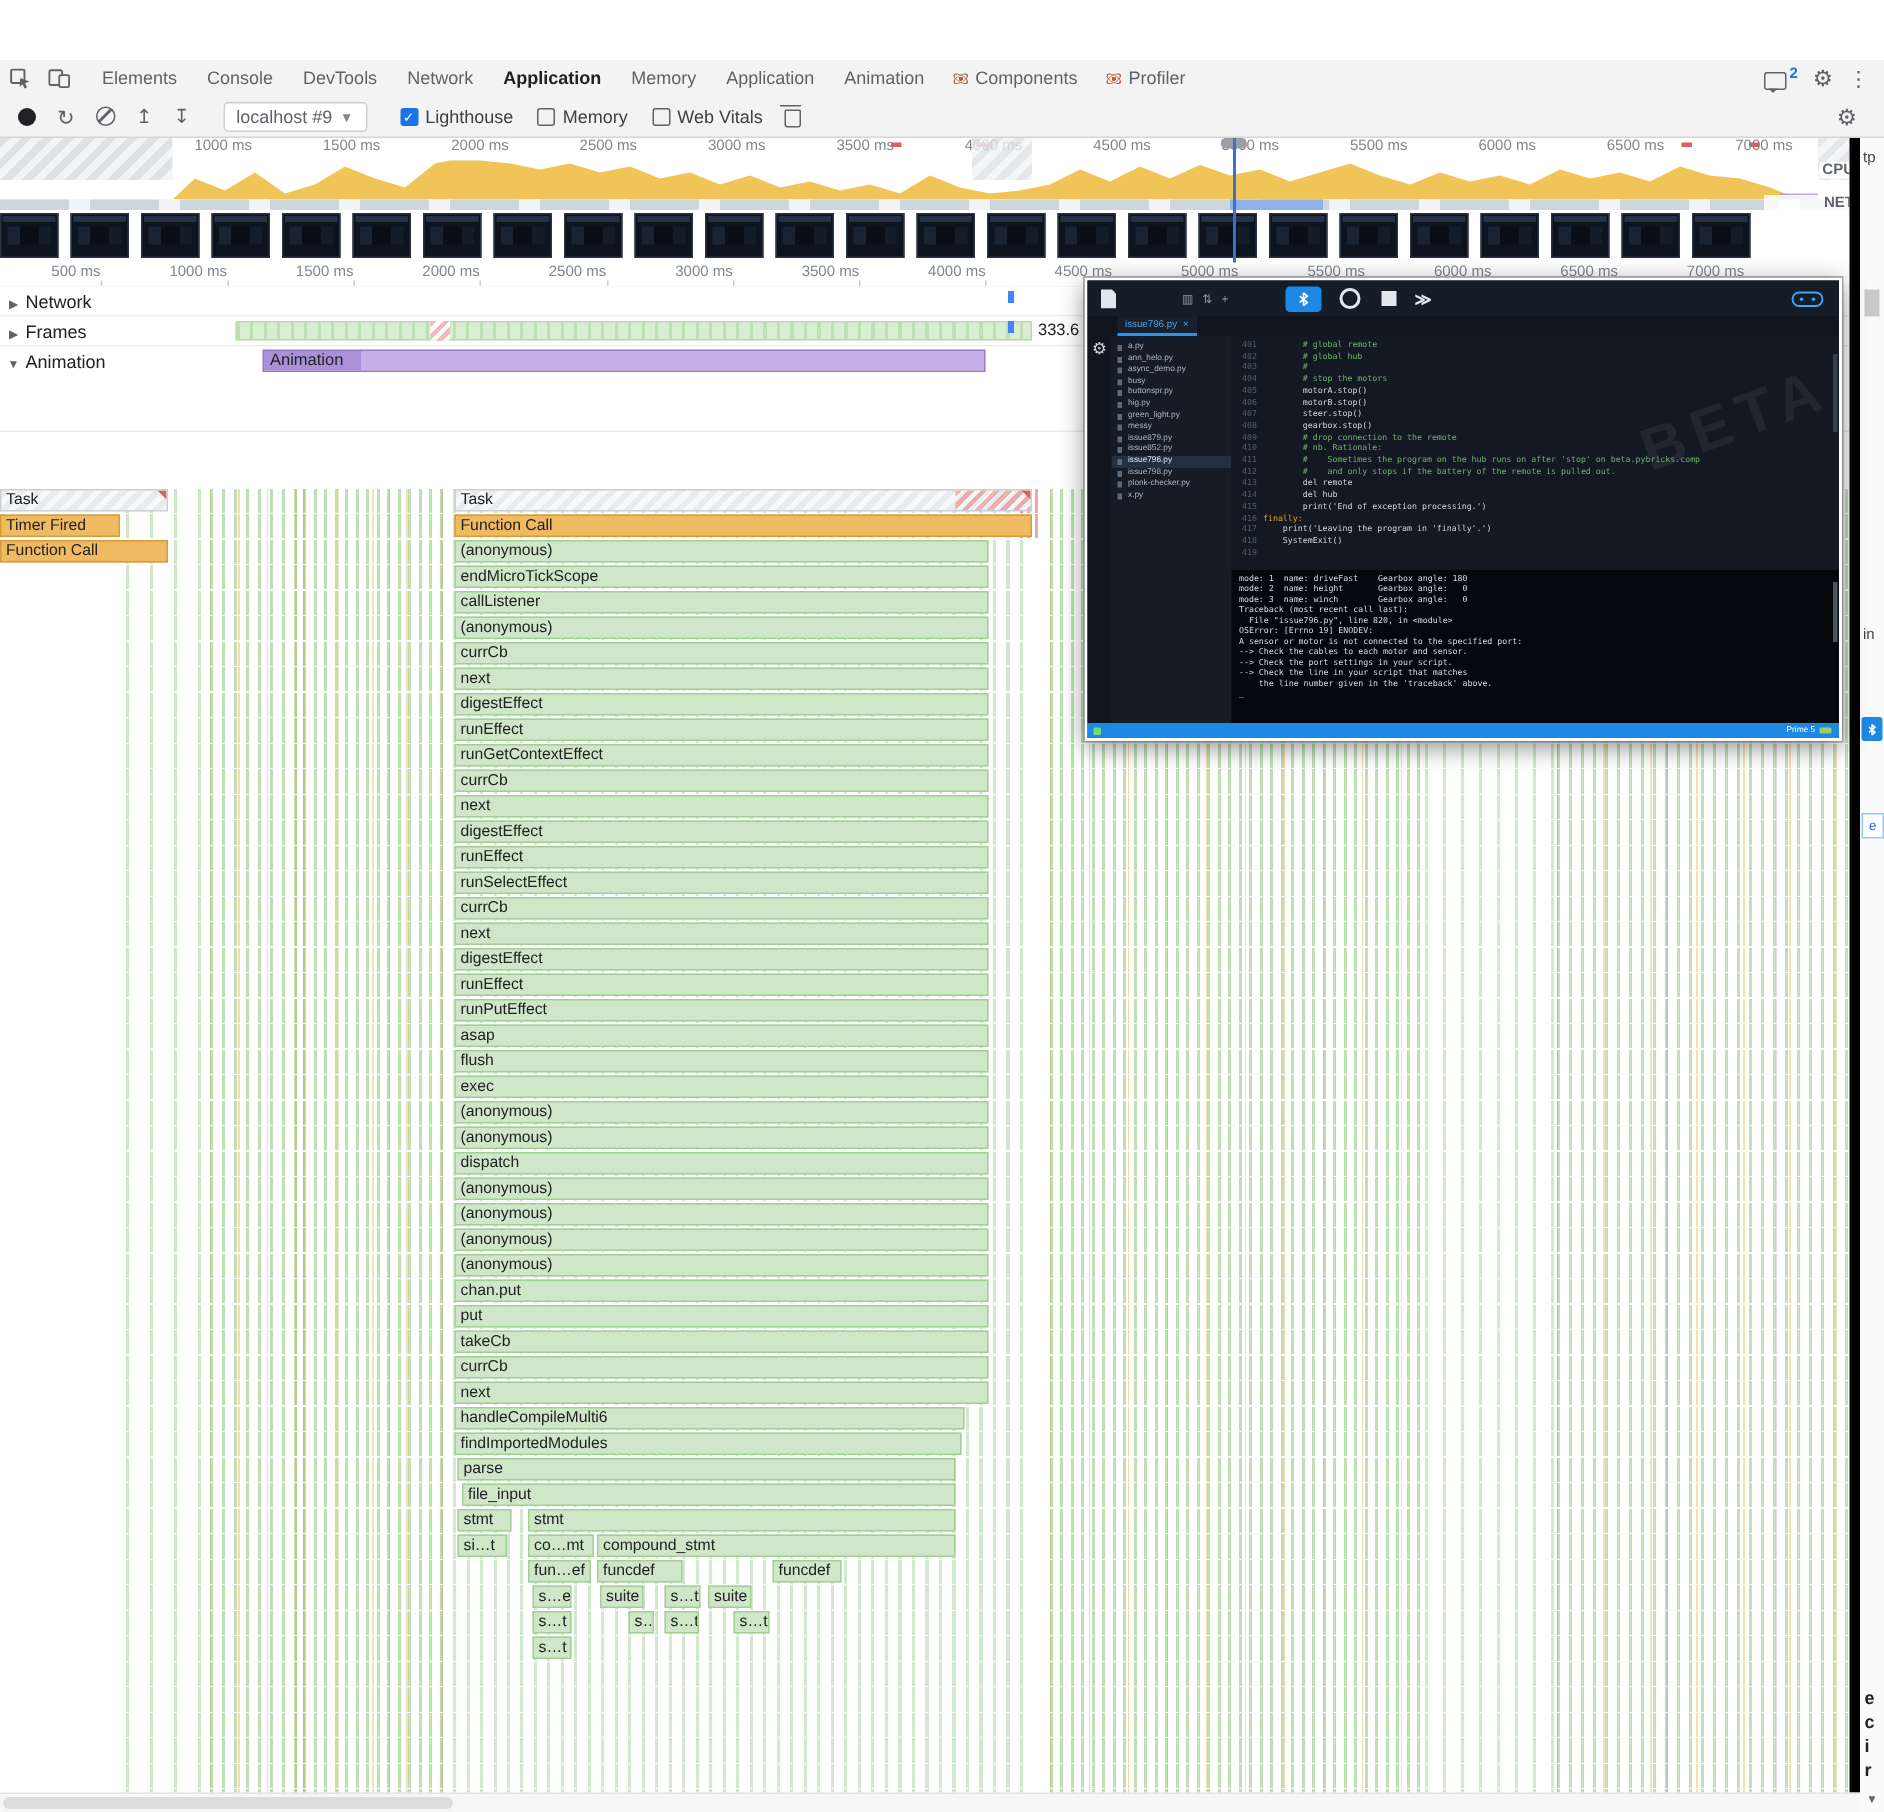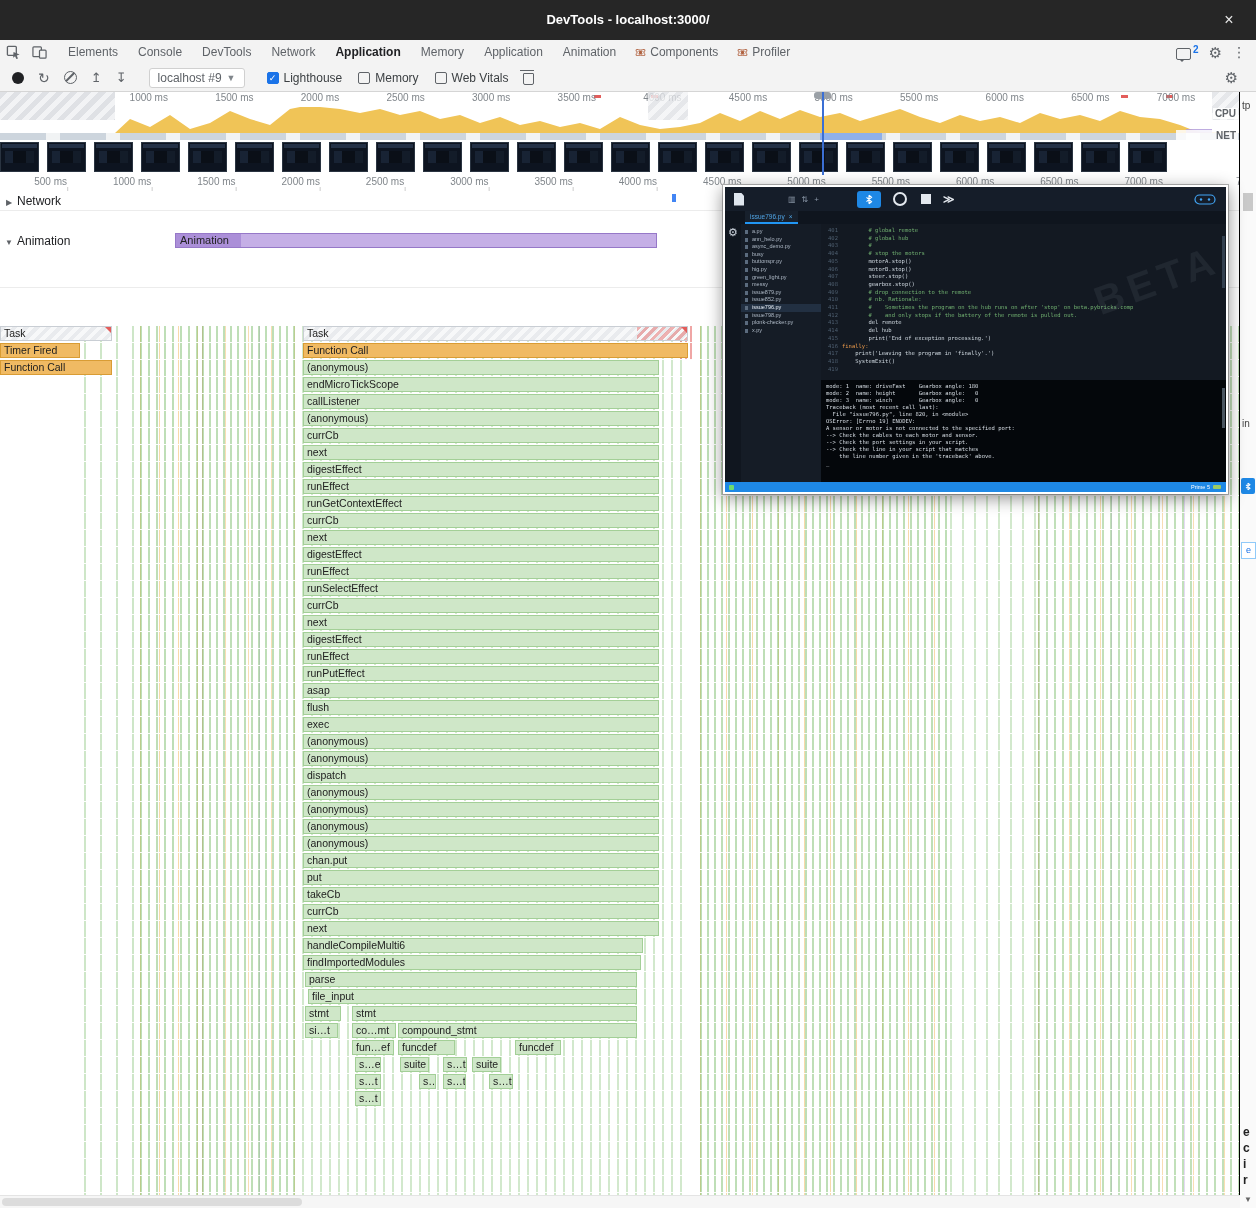--- a/index.html
+++ b/index.html
@@ -179,44 +179,40 @@
   .pv-scroll{position:absolute;right:1px;top:12px;width:3px;height:52px;background:#33404f;}
   .pv-term{height:96px;background:#04070b;padding:3px 5px;overflow:hidden;flex:none;position:relative;}
   .tl{font:5.5px/7px "DejaVu Sans Mono",monospace;color:#d6dde4;white-space:pre;}
   .term-scroll{position:absolute;right:1px;top:8px;width:3px;height:40px;background:#4a5560;}
   .pv-status{height:10px;background:#1e88e5;display:flex;align-items:center;color:#fff;flex:none;}
   .pv-statdot{width:5px;height:5px;background:#6fdc6f;border-radius:1px;margin-left:4px;}
   .pv-statright{margin-left:auto;display:flex;align-items:center;gap:3px;margin-right:5px;font-size:5.5px;}
   .pv-batt{width:8px;height:4px;background:#9ccc65;border-radius:1px;}
 
   
-  #edge{position:absolute;right:0;top:92px;width:16px;bottom:0;background:#fafafa;border-left:1px solid #000000;z-index:4;}
+  #edge{position:absolute;right:0;top:92px;width:16px;bottom:0;background:#fafafa;border-left:7px solid #000000;z-index:4;}
   .edgefrag{position:absolute;left:2px;font-size:10px;color:#444;white-space:nowrap;}
   .frag-tp{top:8px;}
   .frag-in{top:326px;}
   .edge-bt{position:absolute;left:1px;top:386px;width:14px;height:16px;background:#1e88e5;border-radius:2px;
        display:flex;align-items:center;justify-content:center;}
   .edge-box{position:absolute;left:1px;top:450px;width:13px;height:15px;background:#fff;border:1px solid #90caf9;
        color:#1a73e8;font-size:9px;text-align:center;line-height:15px;}
   #edgeletters{position:absolute;left:3px;top:1032px;display:flex;flex-direction:column;}
   .edgech{font-size:12px;font-weight:bold;color:#222;line-height:16px;}
   .vthumb{position:absolute;left:3px;top:101px;width:10px;height:18px;background:#c9c9c9;}
   .vdown{position:absolute;left:0;bottom:4px;width:16px;text-align:center;font-size:8px;color:#666;}
   #hscroll{position:absolute;left:0;bottom:0;width:1240px;height:12px;background:#f6f6f6;border-top:1px solid #e4e4e4;z-index:4;}
   .hthumb{position:absolute;left:2px;top:2px;width:300px;height:8px;background:#dcdcdc;border-radius:4px;}
 </style>
 </head>
 <body>
 
 <div id="app">
 
-  <div class="titlebar">
-    <div class="title">DevTools - localhost:3000/</div>
-    <div class="close">×</div>
-  </div>
 
   <div class="tabbar">
     <span class="ticon">
       <svg width="15" height="15" viewBox="0 0 16 16">
           <rect x="1.5" y="1.5" width="9.5" height="9.5" rx="1" stroke="#5f6368" fill="none" stroke-width="1.4"></rect>
           <path d="M8 7.5 L14.5 10 L11.4 11.2 L12.8 14.3 L11 15 L9.7 11.9 L7.6 13.6 Z" fill="#5f6368"></path>
         </svg>
     </span>
     <span class="ticon">
       <svg width="15" height="14" viewBox="0 0 16 14">
@@ -375,20 +371,28 @@
       <span class="r2tick" style="left: 910px;">5500 ms</span>
       <span class="r2tick" style="left: 994.3px;">6000 ms</span>
       <span class="r2tick" style="left: 1078.6px;">6500 ms</span>
       <span class="r2tick" style="left: 1162.9px;">7000 ms</span>
       <span class="r2tick" style="left: 1247.2px;">75</span>
     </div>
 
   <div class="lane" id="lane-network">
     <span class="tri"></span>
     <span class="lanelabel">Network</span>
+    <span class="bluemark"></span>
+  </div>
+  <div class="lane" id="lane-frames">
+    <span class="tri"></span>
+    <span class="lanelabel">Frames</span>
+    <span class="framestrip"></span>
+    <span class="framepink"></span>
+    <span class="framesval">333.6</span>
     <span class="bluemark"></span>
   </div>
   <div class="lane" id="lane-animation">
     <span class="tri open"></span>
     <span class="lanelabel">Animation</span>
   </div>
   <div class="animbar">Animation</div>
   <div id="animempty"></div>
 
   <div id="flamewrap">

